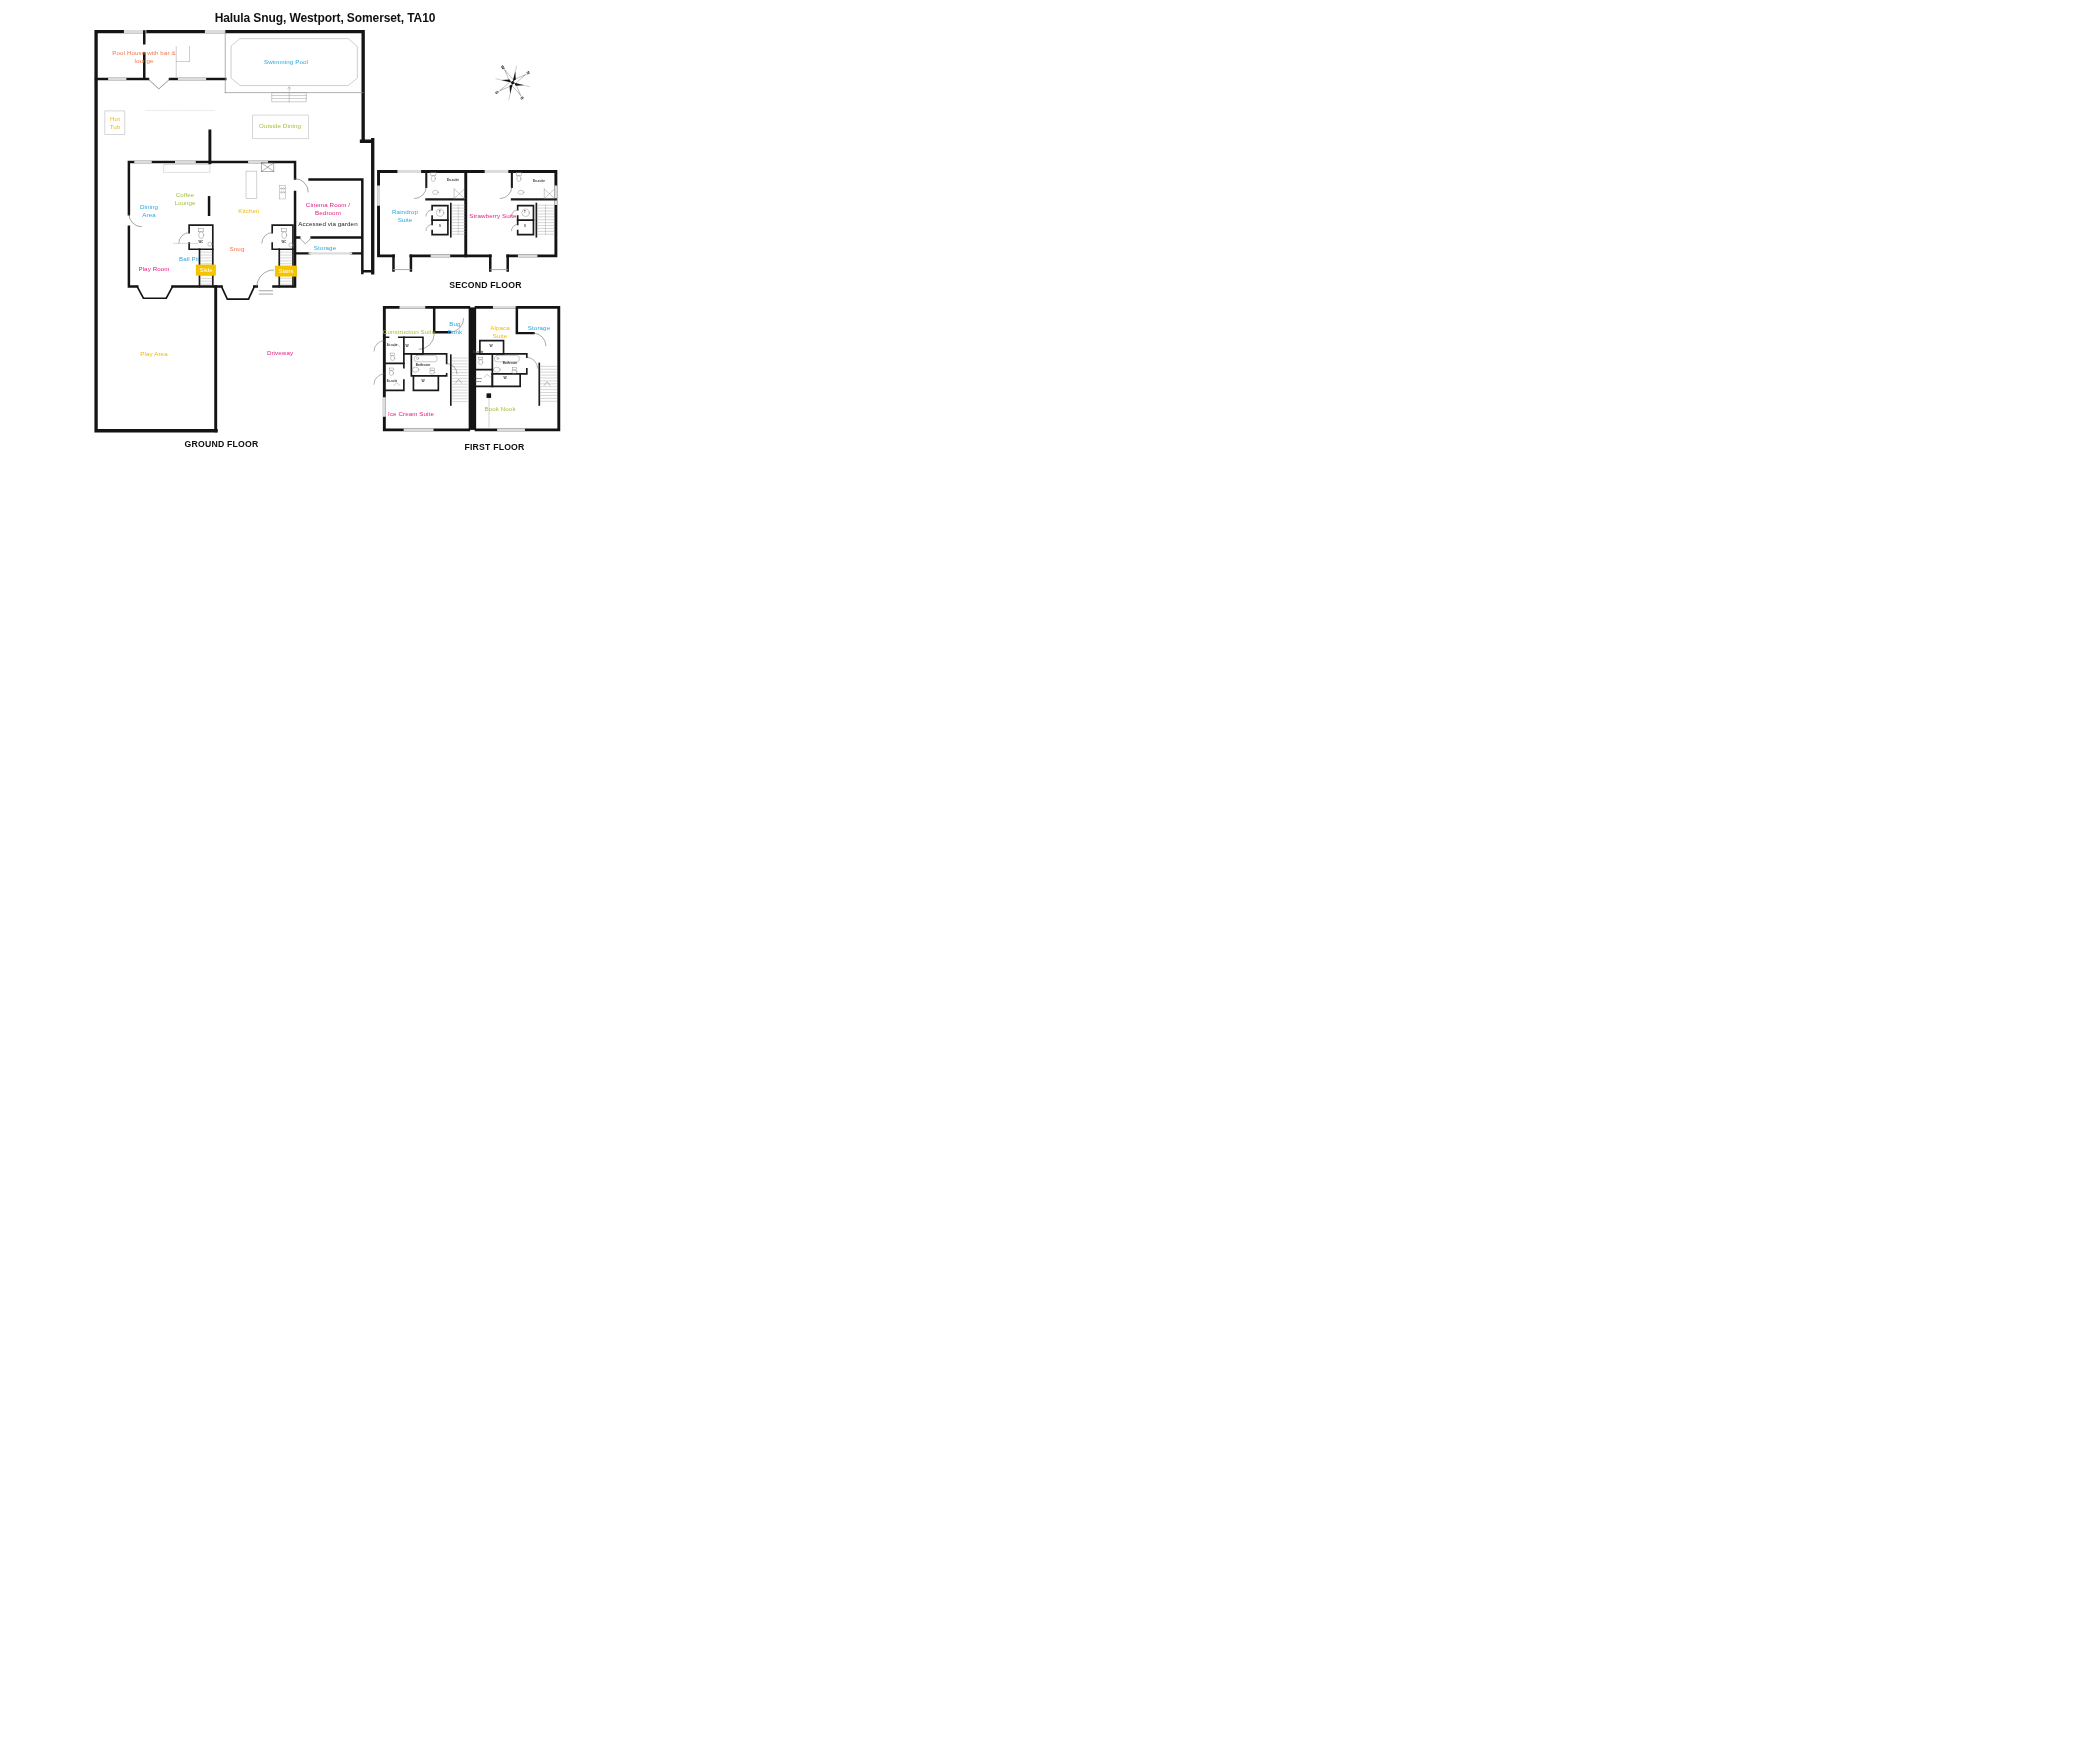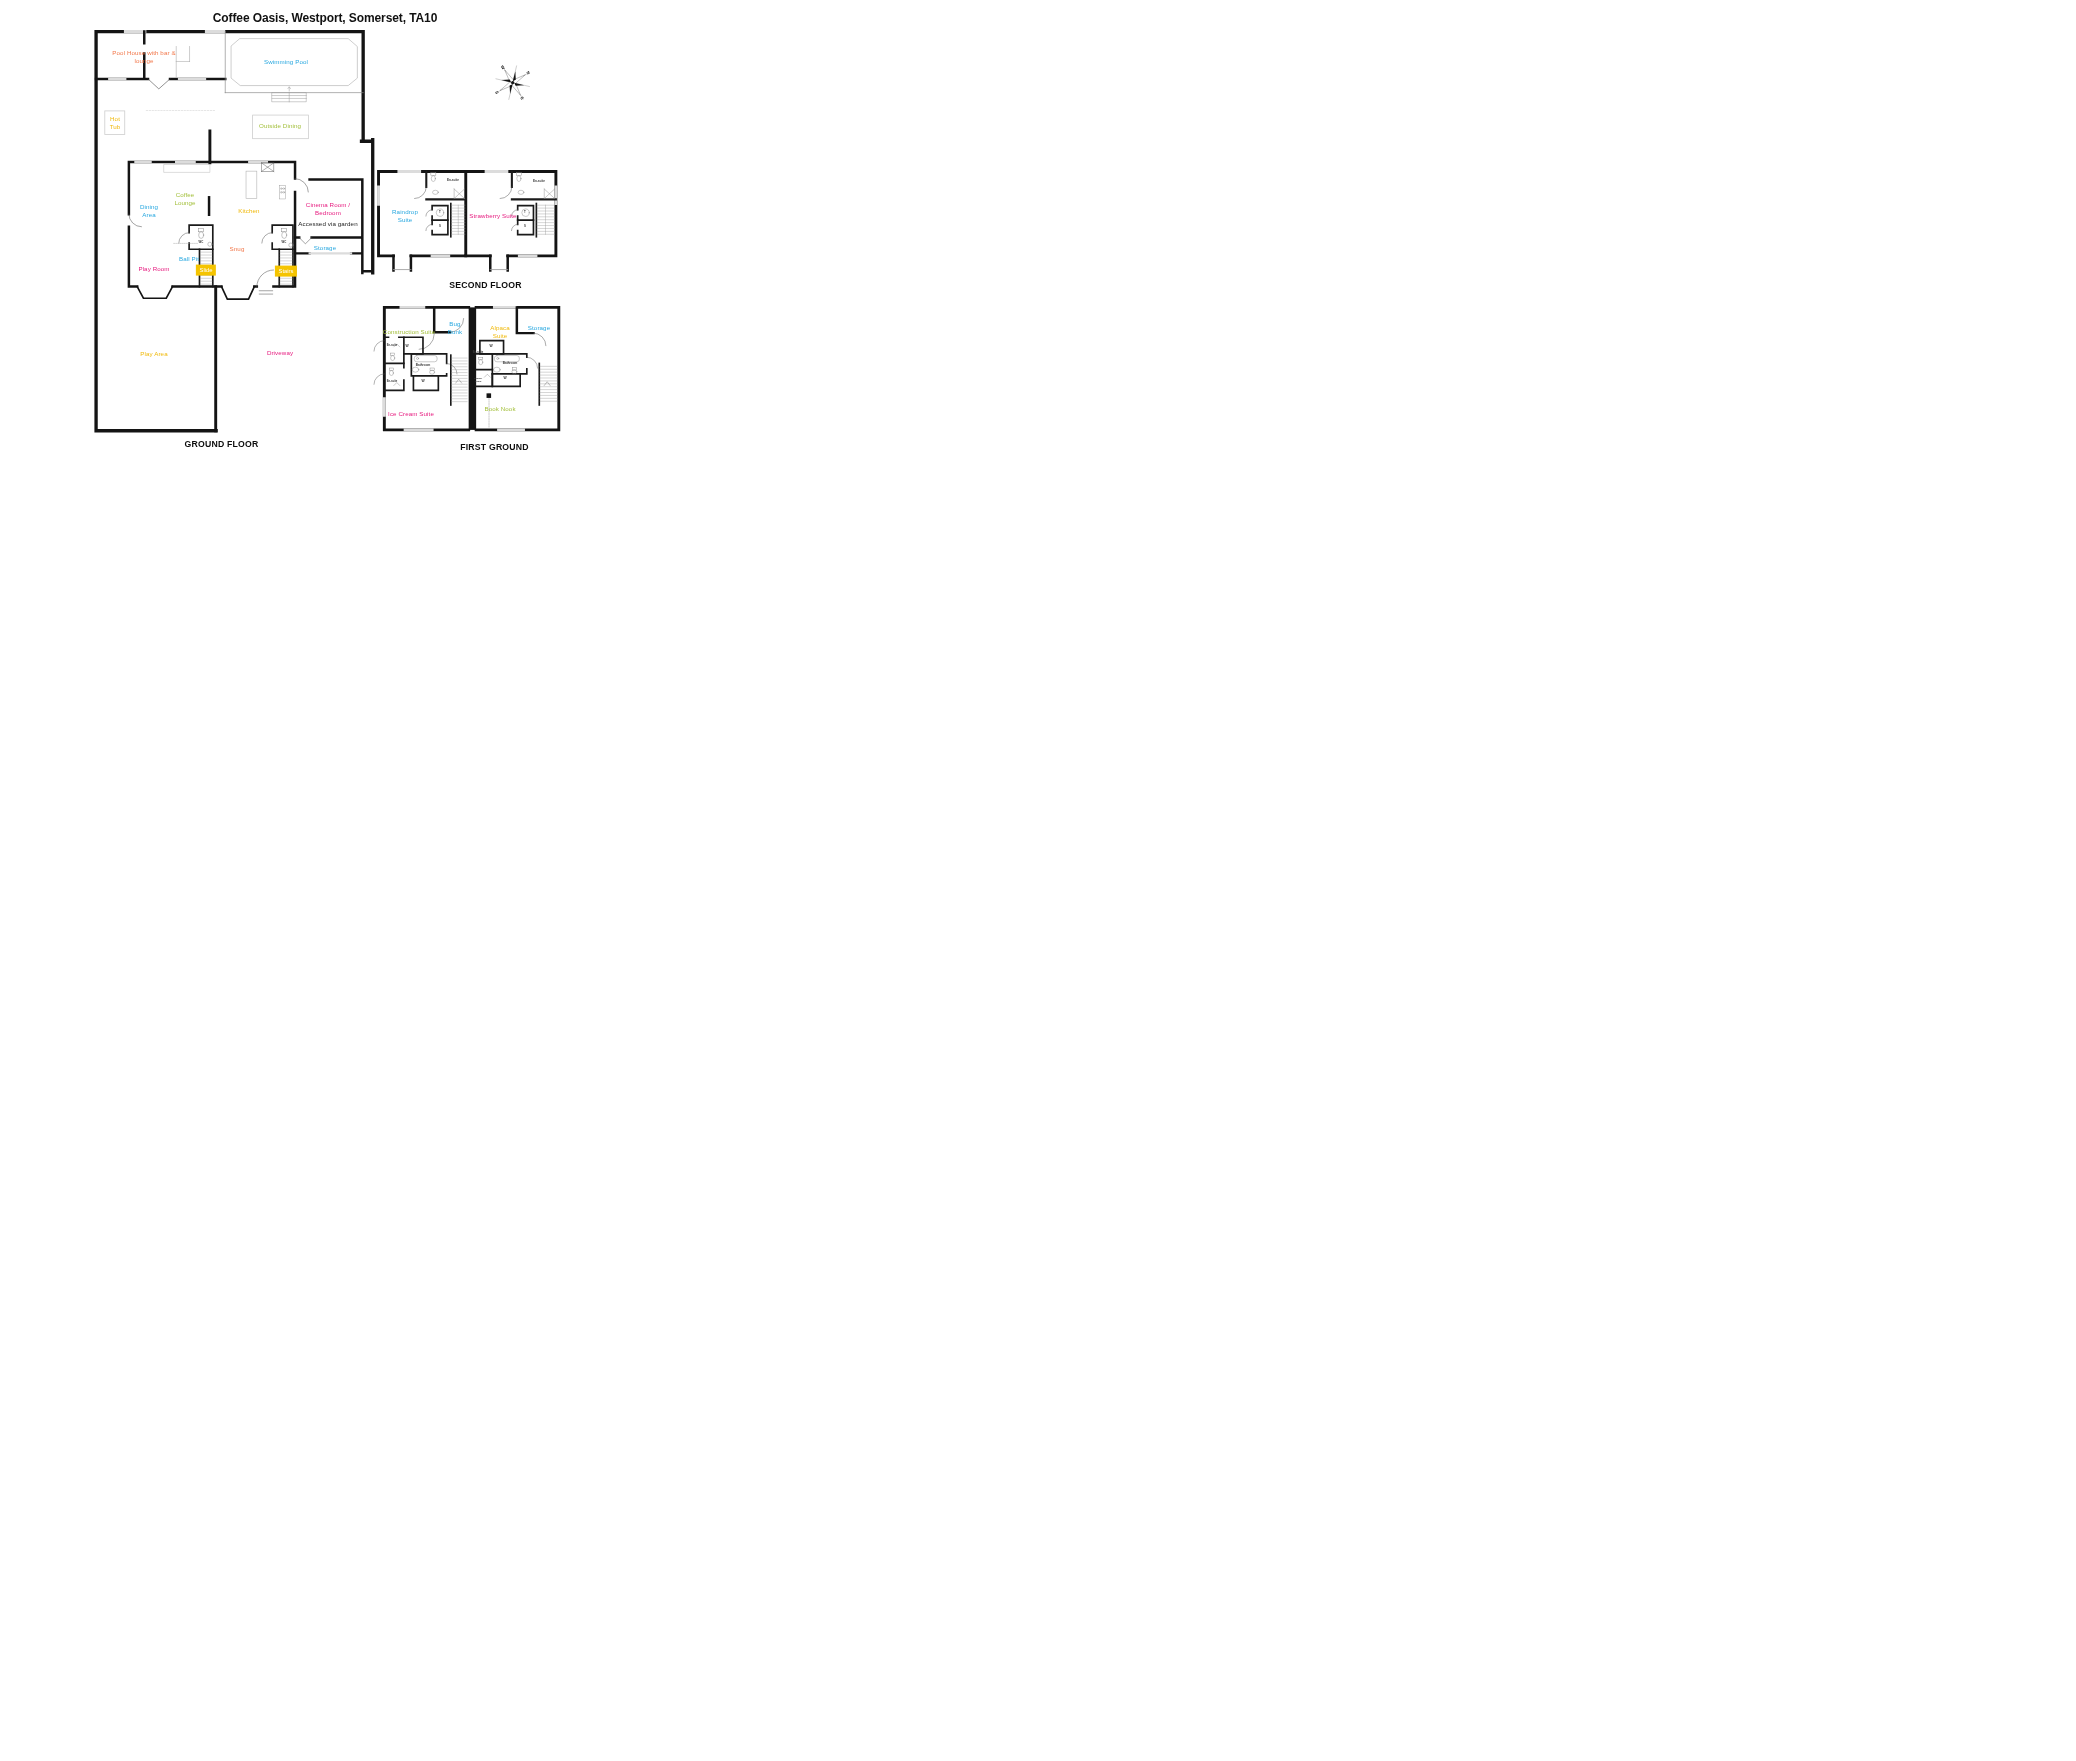--- a/index.html
+++ b/index.html
@@ -217,21 +217,21 @@
       <circle cx="0" cy="0" r="4" fill="#141414"></circle>
       <g font-size="10" font-weight="700" fill="#222" text-anchor="middle" font-family="Liberation Sans, sans-serif">
         <text x="0" y="-41">N</text>
         <text x="44" y="4">E</text>
         <text x="0" y="48">S</text>
         <text x="-44" y="4">W</text>
       </g>
     </g>
   </svg>
 
-  <div class="title">Coffee Oasis, Westport, Somerset, TA10</div>
+  <div class="title">Halula Snug, Westport, Somerset, TA10</div>
 
   <div class="lbl c-orange" style="left:144px;top:57px;width:79px">Pool House with bar &amp; lounge</div>
   <div class="lbl c-blue one" style="left:286px;top:62px">Swimming Pool</div>
   <div class="lbl c-gold" style="left:115px;top:123px;width:18px">Hot Tub</div>
   <div class="lbl c-green one" style="left:280px;top:126px">Outside Dining</div>
   <div class="lbl c-blue" style="left:149px;top:211px;width:26px">Dining Area</div>
   <div class="lbl c-green" style="left:185px;top:199px;width:34px">Coffee Lounge</div>
   <div class="lbl c-gold one" style="left:249px;top:211px">Kitchen</div>
   <div class="lbl c-magenta" style="left:328px;top:209px;width:66px">Cinema Room / Bedroom</div>
   <div class="lbl c-ink one" style="left:328px;top:224px">Accessed via garden</div>
@@ -266,16 +266,16 @@
   <div class="tiny" style="left:392px;top:346px;font-size:2.7px;white-space:normal;width:10.8px">En-suite</div>
   <div class="tiny" style="left:392px;top:382px;font-size:2.7px;white-space:normal;width:10.8px">En-suite</div>
   <div class="tiny" style="left:478px;top:353px;font-size:2.7px;white-space:normal;width:10.8px">En-suite</div>
   <div class="tiny tiny2" style="left:478px;top:380px">Shower Room</div>
   <div class="tiny" style="left:407px;top:347px;font-size:3.3px">W</div>
   <div class="tiny" style="left:423px;top:382px;font-size:3.3px">W</div>
   <div class="tiny" style="left:491px;top:347px;font-size:3.3px">W</div>
   <div class="tiny" style="left:505px;top:379px;font-size:3.3px">W</div>
   <div class="tiny" style="left:423px;top:366px">Bathroom</div>
   <div class="tiny" style="left:510px;top:364px">Bathroom</div>
-  <div class="cap" style="left:477px;top:447px">FIRST GROUND</div>
+  <div class="cap" style="left:477px;top:447px">FIRST FLOOR</div>
 
 </div>
 
 
 </body></html>

